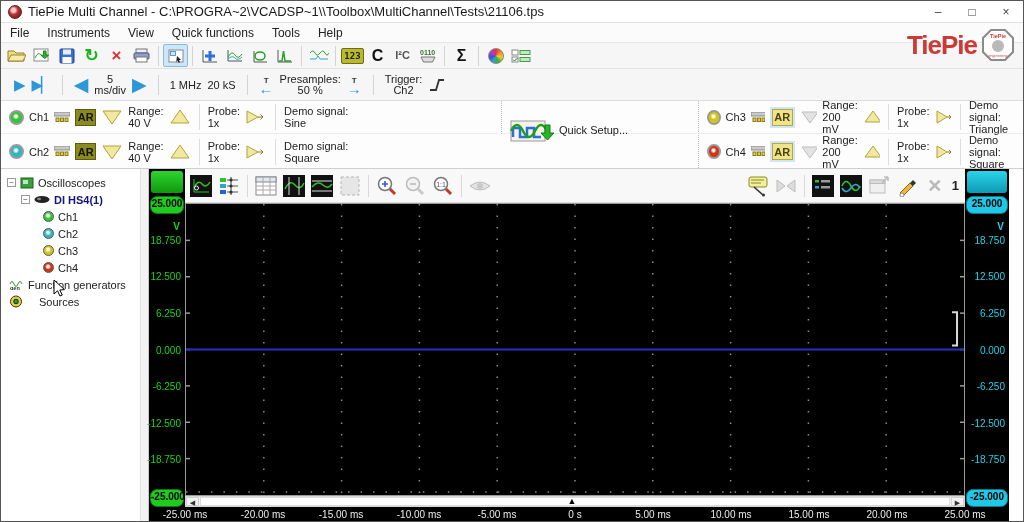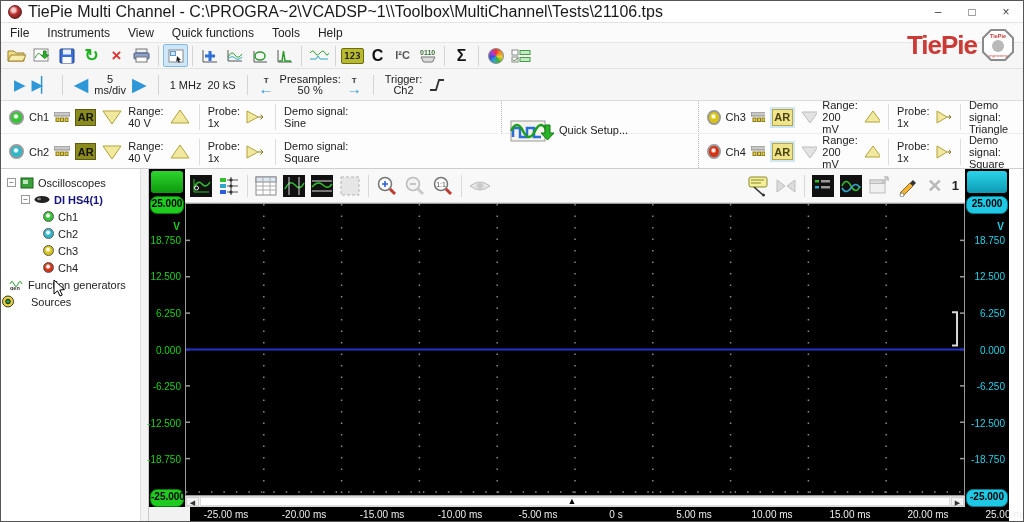--- a/index.html
+++ b/index.html
@@ -3,21 +3,21 @@
 <meta charset="utf-8">
 <style>
   * { margin:0; padding:0; box-sizing:border-box; }
   html,body { background:#cfcfcf; font-family:"Liberation Sans", sans-serif; }
   .window { position:relative; width:1024px; height:522px; background:#fff; border:1px solid #555; overflow:hidden; }
 
   
   .titlebar { height:22px; display:flex; align-items:center; background:#fff; border-bottom:1px solid #e3e3e3; }
   .app-icon { width:14px; height:14px; border-radius:50%; margin:0 6px 0 7px;
     background:radial-gradient(circle at 38% 35%, #f5caca 0 18%, #b33 40%, #511 100%); border:1px solid #622; }
-  .title-text { font-size:16px; color:#1a1a1a; white-space:nowrap; overflow:hidden; }
+  .title-text { font-size:13px; color:#1a1a1a; white-space:nowrap; overflow:hidden; }
   .win-controls { margin-left:auto; display:flex; height:100%; }
   .win-btn { width:34px; height:100%; display:flex; align-items:center; justify-content:center; font-size:12px; color:#444; }
 
   
   .menubar { height:20px; display:flex; align-items:center; background:#fbfbfb; border-bottom:1px solid #e6e6e6; }
   .menu-item { font-size:12px; color:#222; padding:0 9px; }
 
   
   .toolbar { height:26px; display:flex; align-items:center; background:#f6f6f6; border-bottom:1px solid #e2e2e2; padding-left:3px; position:relative; }
   .tbtn { width:25px; height:23px; display:flex; align-items:center; justify-content:center; border-radius:2px; }
@@ -88,21 +88,21 @@
 
   .plot { position:absolute; left:36px; top:34px; width:780px; height:293px; background:#000; border:1px solid #9a9a9a; }
   .plot svg { display:block; width:100%; height:100%; }
 
   .scrollbar { position:absolute; left:36px; top:327px; width:780px; height:11px; background:#f1f1f1; border:1px solid #d7d7d7; }
   .sb-btn { position:absolute; top:0; width:13px; height:9px; background:#f1f1f1; border:1px solid #d0d0d0; font-size:7px; color:#333; text-align:center; line-height:9px; }
   .sb-btn.left { left:0; } .sb-btn.right { right:0; }
   .sb-thumb { position:absolute; left:14px; right:14px; top:0; height:9px; background:#ffffff; border:1px solid #dcdcdc; }
   .sb-marker { position:absolute; top:-1px; left:49.6%; font-size:9px; color:#000; transform:translateX(-50%); }
 
-  .xstrip { position:absolute; left:0; right:0; top:338px; height:16px; background:#000;margin-left:41px; }
+  .xstrip { position:absolute; left:0; right:0; top:338px; height:16px; background:#000; }
   .xlabels { position:absolute; left:36px; width:780px; top:0; height:16px; }
   .xlabel { position:absolute; transform:translateX(-50%); font-size:10px; color:#ececec; top:2px; white-space:nowrap; }
 
   .right-gap { flex:1; background:#fff; }
 </style>
 </head>
 <body>
 
 <div class="window">
 
@@ -497,21 +497,21 @@
         <span class="tled" style="--c:#d43415;"></span>
         <span class="tree-label">Ch4</span>
       </div>
       <div class="tree-row" style="padding-left:8px;">
         <svg width="15" height="11">
             <path d="M1 5 q2 -5 4 0 t4 0 t4 0" stroke="#2a9e2a" fill="none"></path>
             <text x="1" y="10.5" font-size="5.5" fill="#333" font-weight="bold">gen</text>
           </svg>
         <span class="tree-label">Function generators</span>
       </div>
-      <div class="tree-row" style="gap:16px;">
+      <div class="tree-row" style="padding-left:8px;gap:16px;">
         <svg width="14" height="13">
             <circle cx="7" cy="6.5" r="5.5" fill="#e8d23a" stroke="#333"></circle>
             <circle cx="7" cy="6.5" r="2.3" fill="#2a9e2a" stroke="#123"></circle>
           </svg>
         <span class="tree-label">Sources</span>
       </div>
       <span class="sb-scroll"></span>
       <svg class="cursor-arrow" width="13" height="18">
         <path d="M1 1 L1 15 L4.5 11.8 L7 17 L9.3 16 L6.8 11 L11.5 10.6 Z" fill="#fff" stroke="#000"></path>
       </svg>

